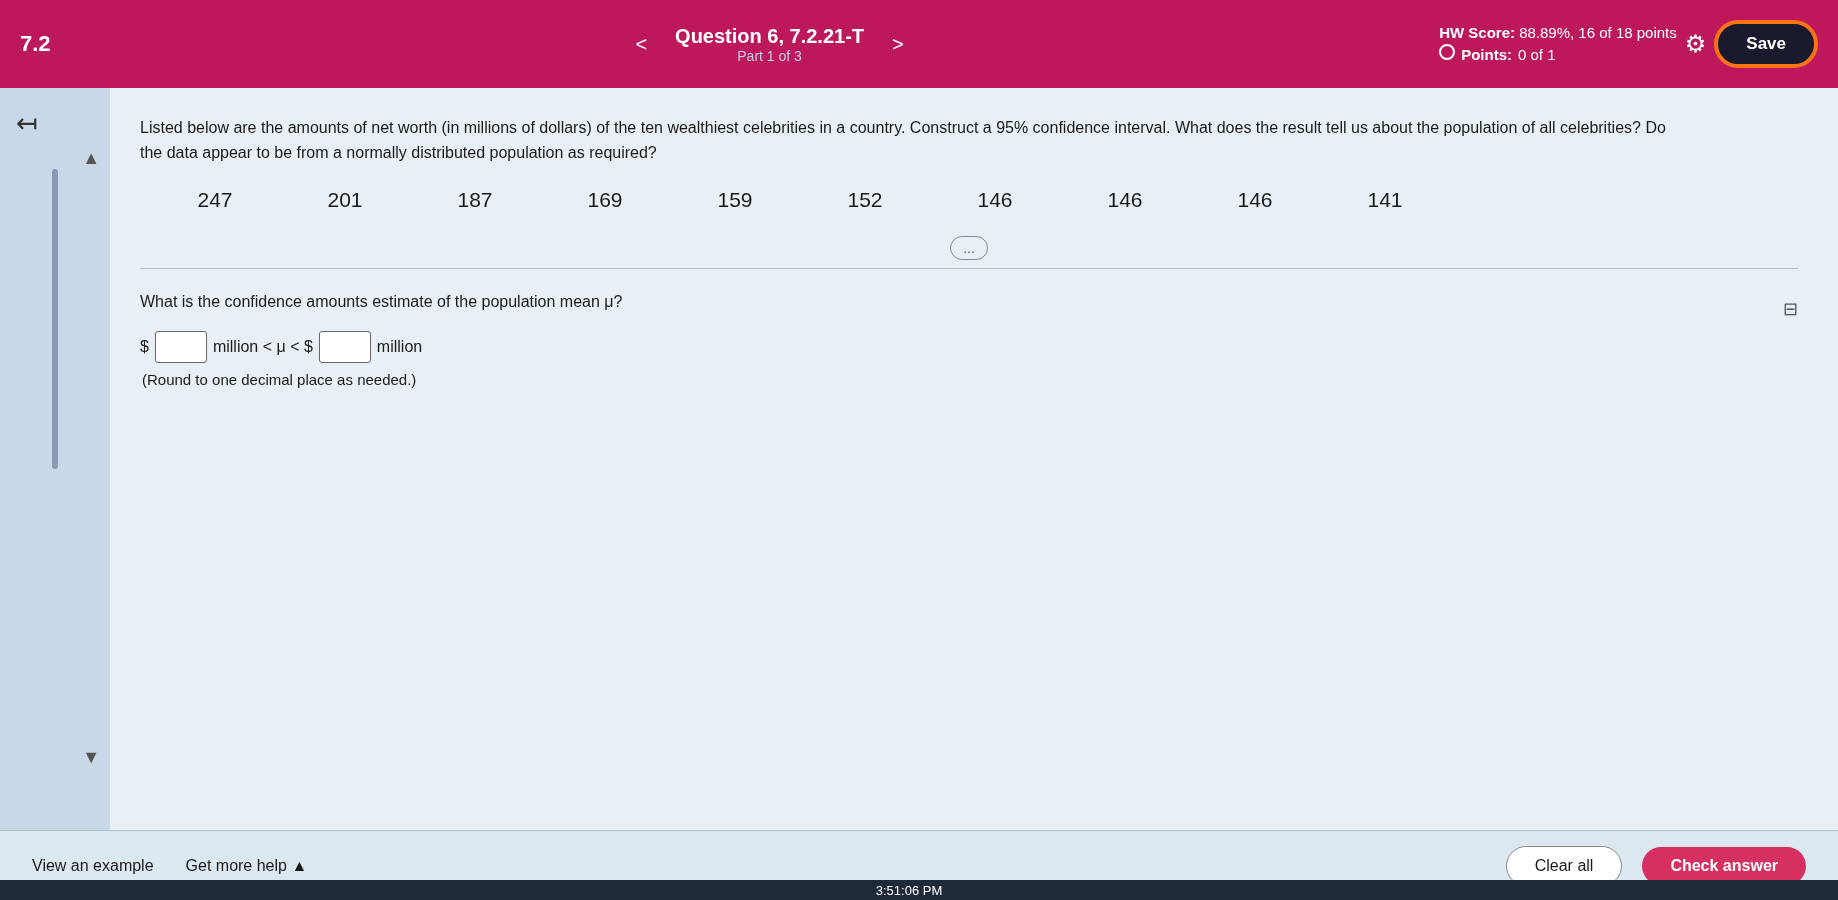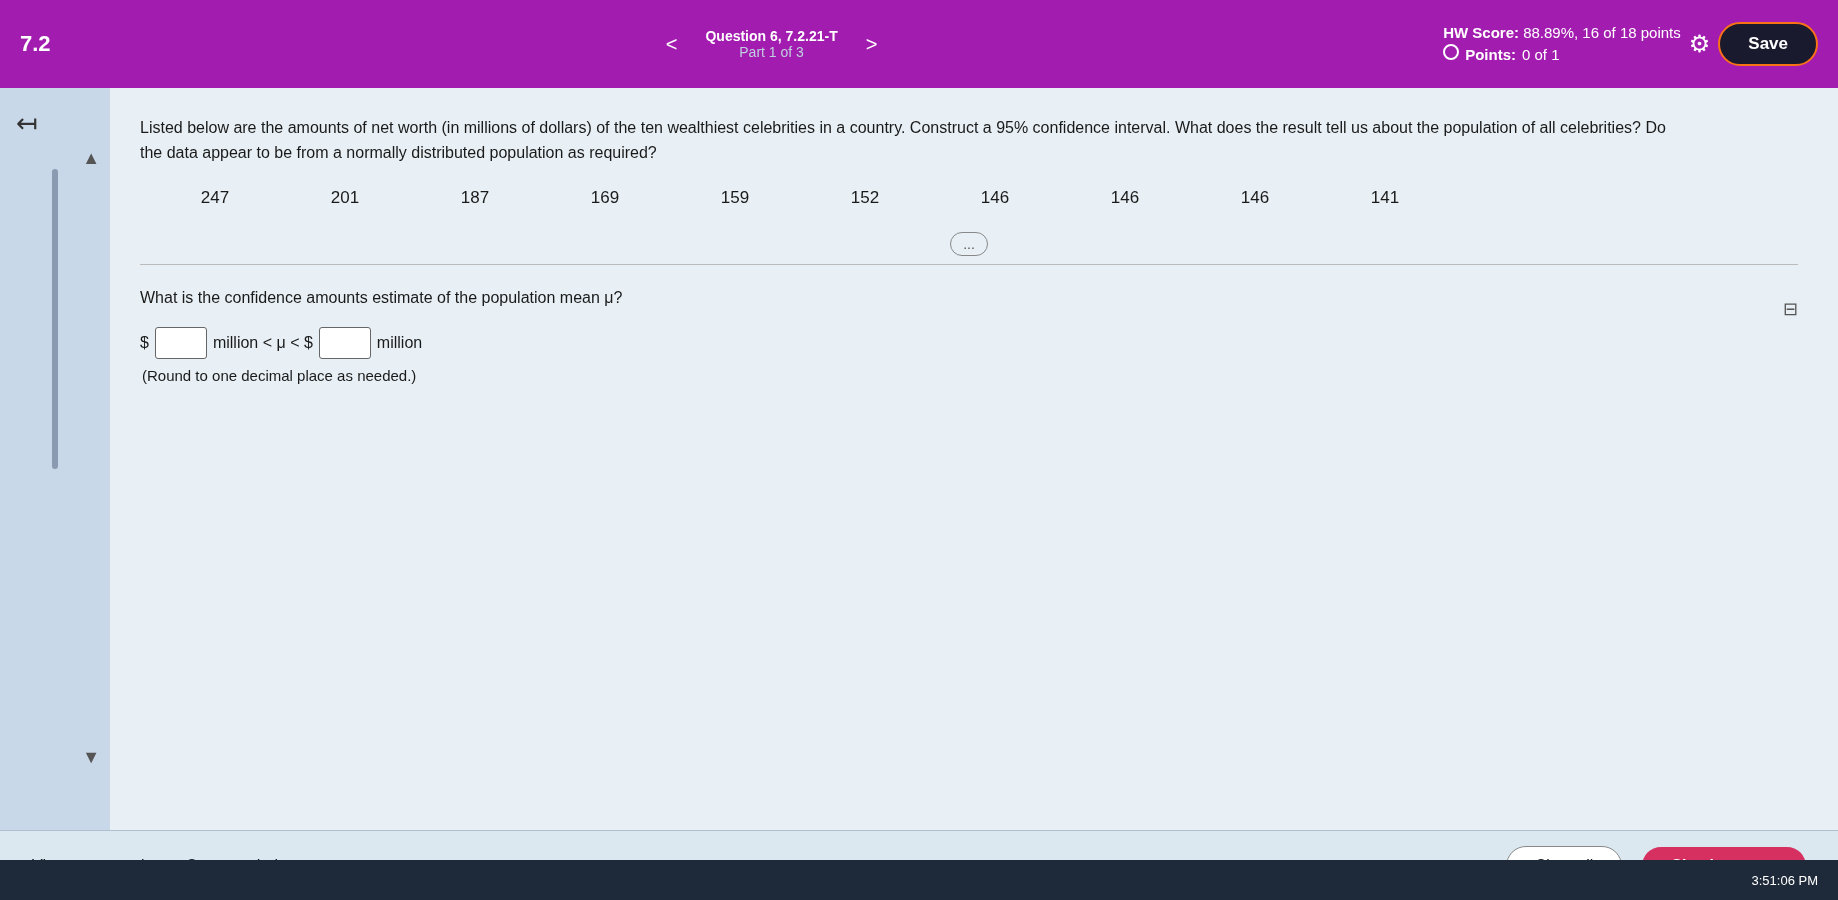--- a/index.html
+++ b/index.html
@@ -7,21 +7,21 @@
       font-family: Arial, sans-serif;
       background: #c8d8e8;
       width: 1838px;
       min-height: 900px;
       overflow: hidden;
       position: relative;
     }
 
     
     .header {
-      background: #a21caf;
+      background: #be185d;
       color: white;
       display: flex;
       align-items: center;
       padding: 0 20px;
       height: 88px;
       position: relative;
     }
 
     .header-left {
       font-size: 22px;
@@ -45,21 +45,21 @@
       font-size: 20px;
       cursor: pointer;
       padding: 6px 12px;
     }
 
     .question-title-block {
       text-align: center;
     }
 
     .question-title {
-      font-size: 14px;
+      font-size: 20px;
       font-weight: bold;
       color: white;
     }
 
     .question-subtitle {
       font-size: 14px;
       color: #c0cfe0;
     }
 
     .header-right {
@@ -94,21 +94,21 @@
       border: none;
       color: white;
       font-size: 24px;
       cursor: pointer;
       padding: 4px;
     }
 
     .save-btn {
       background: #1a1a2e;
       color: white;
-      border: 2px solid #f97316;
+      border: 4px solid #f97316;
       border-radius: 24px;
       padding: 10px 28px;
       font-size: 17px;
       font-weight: bold;
       cursor: pointer;
     }
 
     
     .main-content {
       background: #dce8f0;
@@ -187,21 +187,21 @@
 
     .data-row {
       display: flex;
       align-items: center;
       gap: 0;
       margin-bottom: 24px;
       padding: 0 10px;
     }
 
     .data-value {
-      font-size: 17px;
+      font-size: 21px;
       color: #1a1a1a;
       min-width: 130px;
       text-align: center;
     }
 
     .ellipsis-btn {
       display: inline-flex;
       align-items: center;
       justify-content: center;
       border: 1.5px solid #888;
@@ -327,25 +327,25 @@
       cursor: pointer;
       font-weight: 600;
     }
 
     
     .taskbar {
       position: fixed;
       bottom: 0;
       left: 0;
       right: 0;
-      height: 40px;
+      height: 20px;
       background: #1e2a3a;
       display: flex;
       align-items: center;
-      justify-content: flex-end;
+      justify-content: center;
       padding-right: 20px;
       font-size: 13px;
       color: white;
       z-index: 100;
     }
 
     .taskbar-time {
       font-size: 13px;
       color: white;
     }

